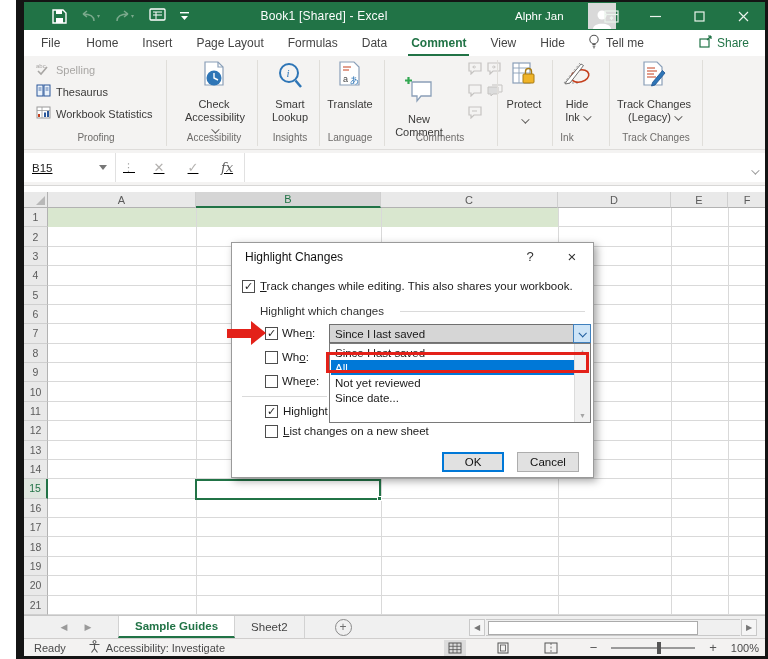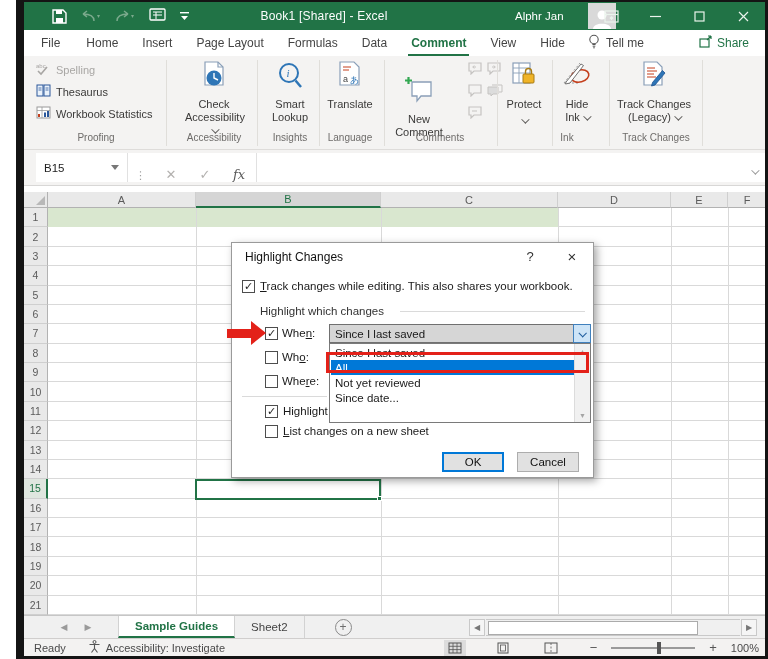--- a/index.html
+++ b/index.html
@@ -44,22 +44,22 @@
   .rdivider { position:absolute; top:60px; width:1px; height:86px; background:#e0deda; top:4px; }
   .gray { color:#a8a6a4; }
   .chev-d { display:inline-block; width:6px; height:6px; border-right:1.4px solid #5f5d5b;
             border-bottom:1.4px solid #5f5d5b; transform:rotate(45deg) translateY(-2px); }
   .chev-u { display:inline-block; width:7px; height:7px; border-right:1.6px solid #5f5d5b;
             border-bottom:1.6px solid #5f5d5b; transform:rotate(-135deg); }
 
   
   .formulabar { left:8px; top:150px; right:3px; height:36px; background:#f4f3f2;
                 border-bottom:1px solid #d8d7d6; z-index:5; }
-  .fb-inner { position:absolute; left:12px; top:3px; right:0; height:29px; background:#fff;
-              display:flex; align-items:flex-end; }
+  .fb-inner { position:absolute; left:0; top:3px; right:0; height:29px; background:#fff;
+              display:flex; align-items:center;text-decoration:underline; }
   .namebox { width:92px; height:29px; display:flex; align-items:center; padding-left:8px;
              font-size:11.5px; color:#222; border-right:1px solid #e1e1e1; position:relative; }
   .namebox .tri { position:absolute; right:8px; border-left:4px solid transparent;
                   border-right:4px solid transparent; border-top:5px solid #777; }
   .fb-dots { width:26px; text-align:center; color:#a0a0a0; font-size:11px; letter-spacing:1px; }
   .fb-ic { width:34px; text-align:center; font-size:13px; }
   .fx { font-family:"DejaVu Serif", serif; font-style:italic; font-size:13px; color:#5a5a5a; }
   .fb-input { flex:1; height:29px; border-left:1px solid #e1e1e1; position:relative; }
 
   

